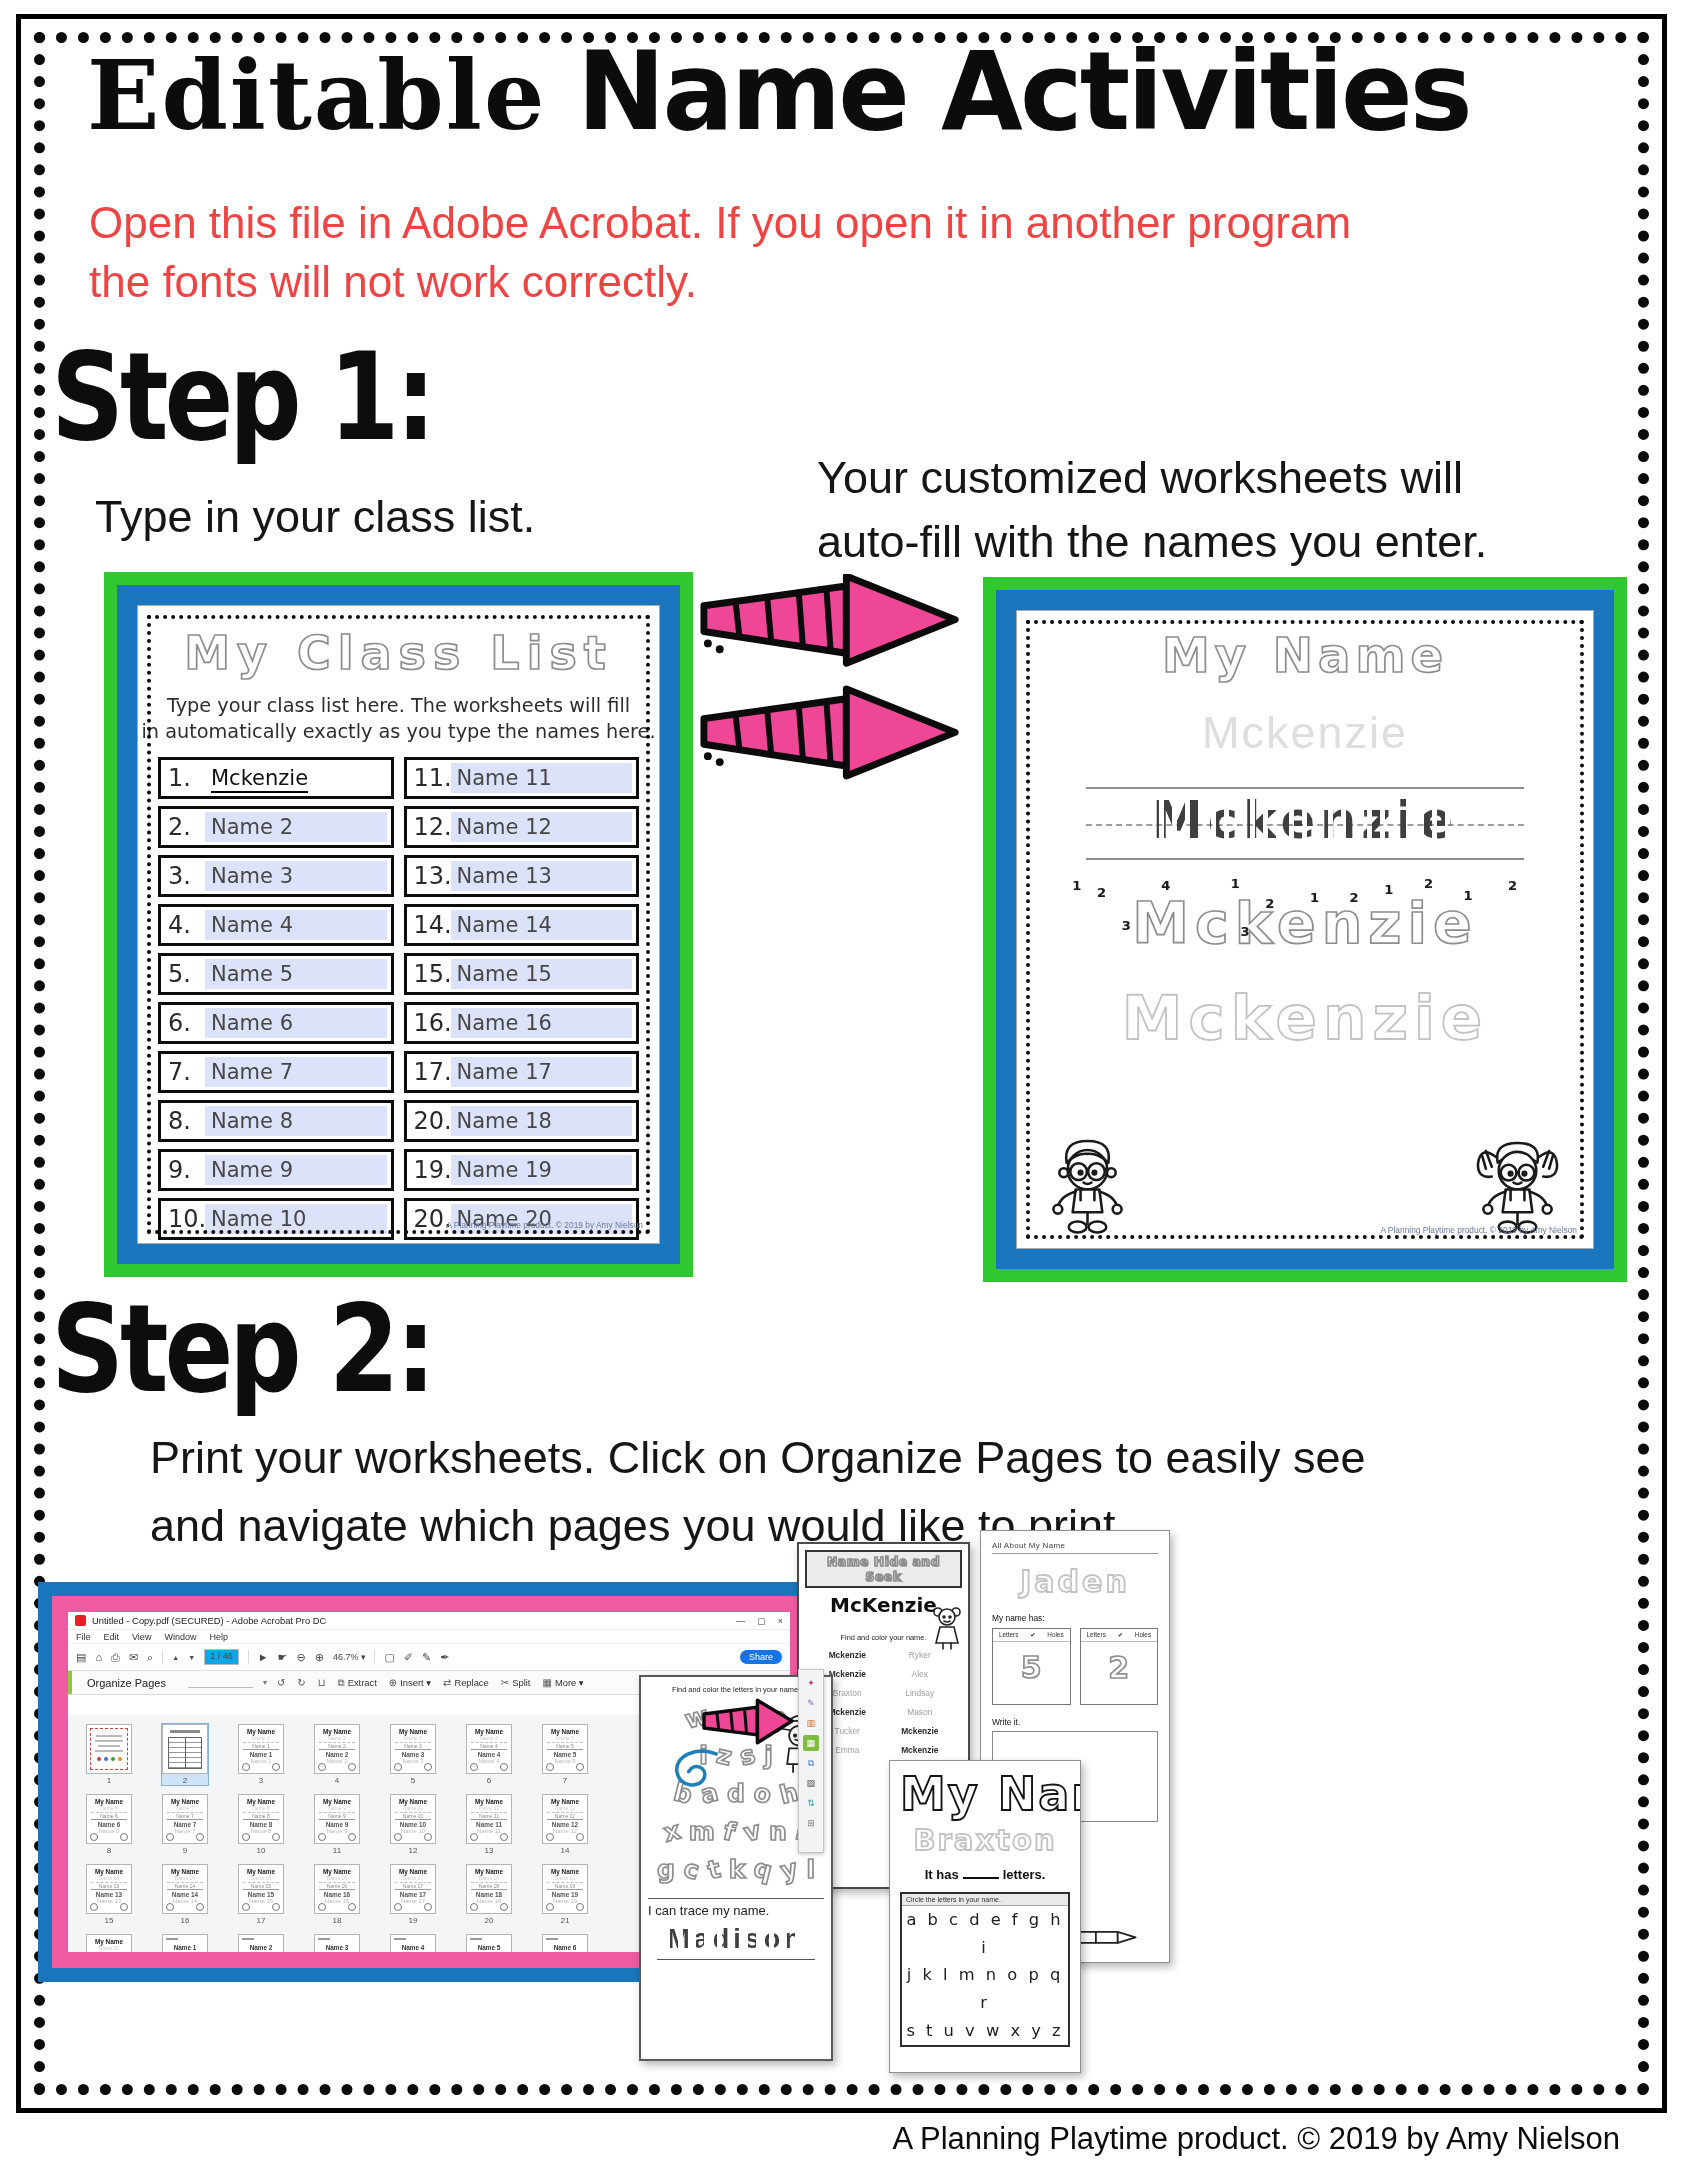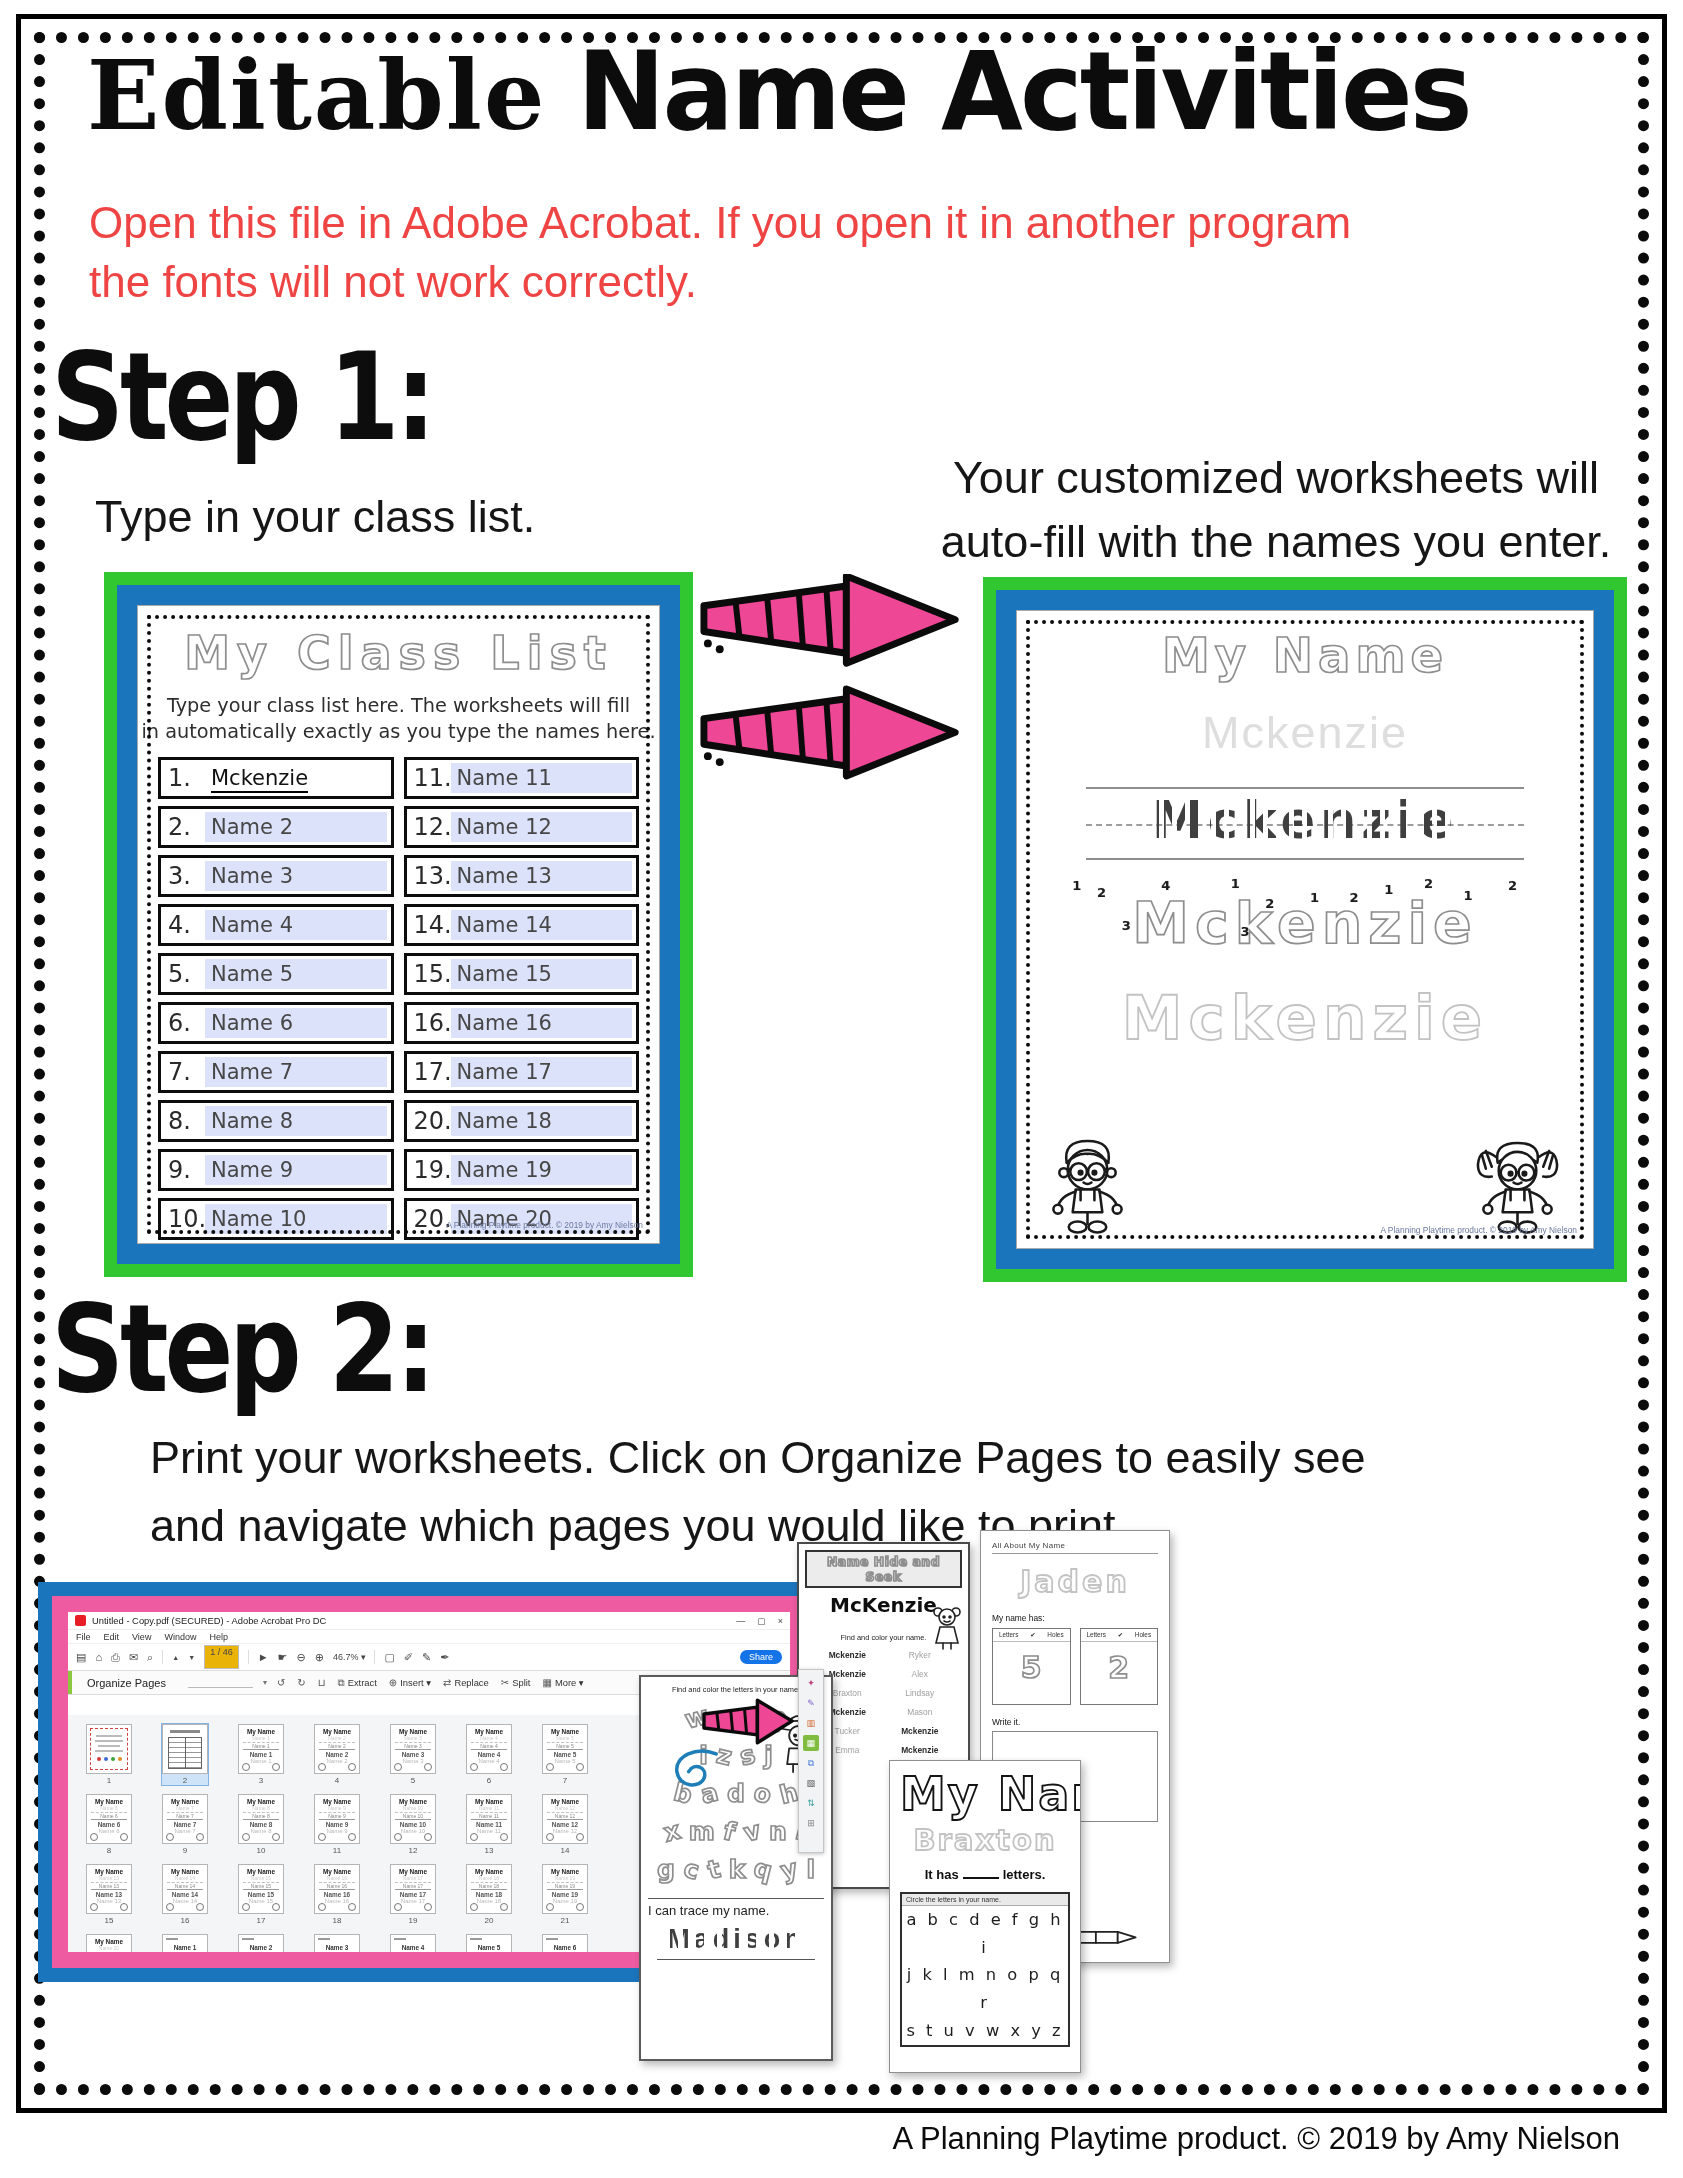--- a/index.html
+++ b/index.html
@@ -11,21 +11,21 @@
   
   .title-row{position:absolute;left:87px;top:28px;display:flex;align-items:baseline;gap:31px;white-space:nowrap}
   .title-editable{font-family:"DejaVu Serif",serif;font-weight:700;font-size:95px;letter-spacing:2px;color:#0c0c0c}
   .title-na{font-family:"DejaVu Sans",sans-serif;font-weight:700;font-size:109px;letter-spacing:-3px;color:#0c0c0c;transform:scaleX(.97);transform-origin:left}
   .intro{position:absolute;left:89px;top:194px;font-size:44px;line-height:1.33;color:#ef4444}
   .step-head{position:absolute;left:51px;font-family:"DejaVu Sans",sans-serif;font-weight:700;font-size:121px;letter-spacing:-5px;color:#0d0d0d;transform:scaleX(.84);transform-origin:left}
   #step1-h{top:327px}
   #step2-h{top:1279px}
   .cap{font-size:45px;color:#161616}
   #step1-left{position:absolute;left:95px;top:491px}
-  #step1-right{position:absolute;left:875px;top:446px;width:802px;text-align:center;line-height:1.42}
+  #step1-right{position:absolute;left:817px;top:446px;width:802px;line-height:1.42}
   #step2-cap{position:absolute;left:150px;top:1424px;line-height:1.5}
   
   .frame-g{background:#30c730;padding:13px;height:100%}
   .frame-b{background:#1b75bc;padding:20px;height:100%}
   .sheet{background:#fff;height:100%;position:relative;border:1px solid #a9a9a9}
   .dotframe{position:absolute;inset:9px;border:4px dotted #0d0d0d;pointer-events:none}
   .outline-gray{color:#9a9a9a}.outline-light{color:#c3c3c3}.outline-dark{color:#1a1a1a}
   @supports (-webkit-text-stroke:1px #000){
     .outline-gray{color:#fff;-webkit-text-stroke:1.7px #8e8e8e;text-shadow:0 0 1px #bbb}
     .outline-light{color:#fff;-webkit-text-stroke:1.8px #c3c3c3}
@@ -73,21 +73,21 @@
   .acb-red{width:11px;height:11px;background:#e81e26;border-radius:2px;flex:none}
   .acb-controls{margin-left:auto;display:flex;gap:12px;font-size:9px;color:#444}
   .acb-menubar{height:14px;display:flex;gap:13px;padding-left:8px;align-items:center;font-size:9px;color:#333;border-bottom:1px solid #f1f1f1}
   .acb-tabrow{height:21px;background:#f5f5f5;display:flex;align-items:flex-end;padding-left:4px;gap:3px;border-bottom:1px solid #d8d8d8;font-size:9.4px}
   .tab{padding:3px 10px;color:#333;white-space:nowrap}
   .tab.doc{background:#e9e9e9;border:1px solid #d2d2d2;border-bottom:none;max-width:129px;overflow:hidden}
   .tab.active{background:#fff}
   .tab .x{margin-left:5px;color:#666}
   .acb-toolbar{height:27px;display:flex;align-items:center;gap:9px;padding:0 8px;border-bottom:1px solid #dcdcdc;color:#4a4a4a;font-size:11px}
   .tb-sep{width:1px;height:14px;background:#ddd}
-  .pg-box{border:1px solid #bbb;padding:0 5px;font-size:9px;height:24px;line-height:12px;background:#eab308;color:#444}
+  .pg-box{border:1px solid #bbb;padding:0 5px;font-size:9px;height:16px;line-height:12px;background:#0ea5e9;color:#444}
   .tb-zoom{font-size:9px;color:#444}
   .share-pill{margin-left:auto;background:#1473e6;color:#fff;font-size:9px;padding:2px 9px;border-radius:9px}
   .acb-orgbar{height:24px;display:flex;align-items:center;gap:10px;background:#fbfbfb;border-bottom:1px solid #ddd;font-size:9.4px;color:#333}
   .org-accent{width:4px;height:100%;background:#8dc63f;flex:none}
   .org-title{font-size:11px;color:#222;margin-left:5px;white-space:nowrap}
   .org-range{width:65px;border-bottom:1px solid #bbb;height:11px;margin-left:12px}
   .org-act{display:flex;align-items:center;gap:3px;white-space:nowrap}
   .org-act .g{font-size:10px;color:#555}
   .close-btn{margin-left:auto;margin-right:8px;border:1px solid #a8a8a8;background:#fff;padding:1px 9px;font-size:9.4px;border-radius:2px;color:#222}
   #acb-content{position:absolute;left:0;right:0;top:103px;bottom:0;background:#f4f5f7;overflow:hidden;padding:9px 0 0 18px}

